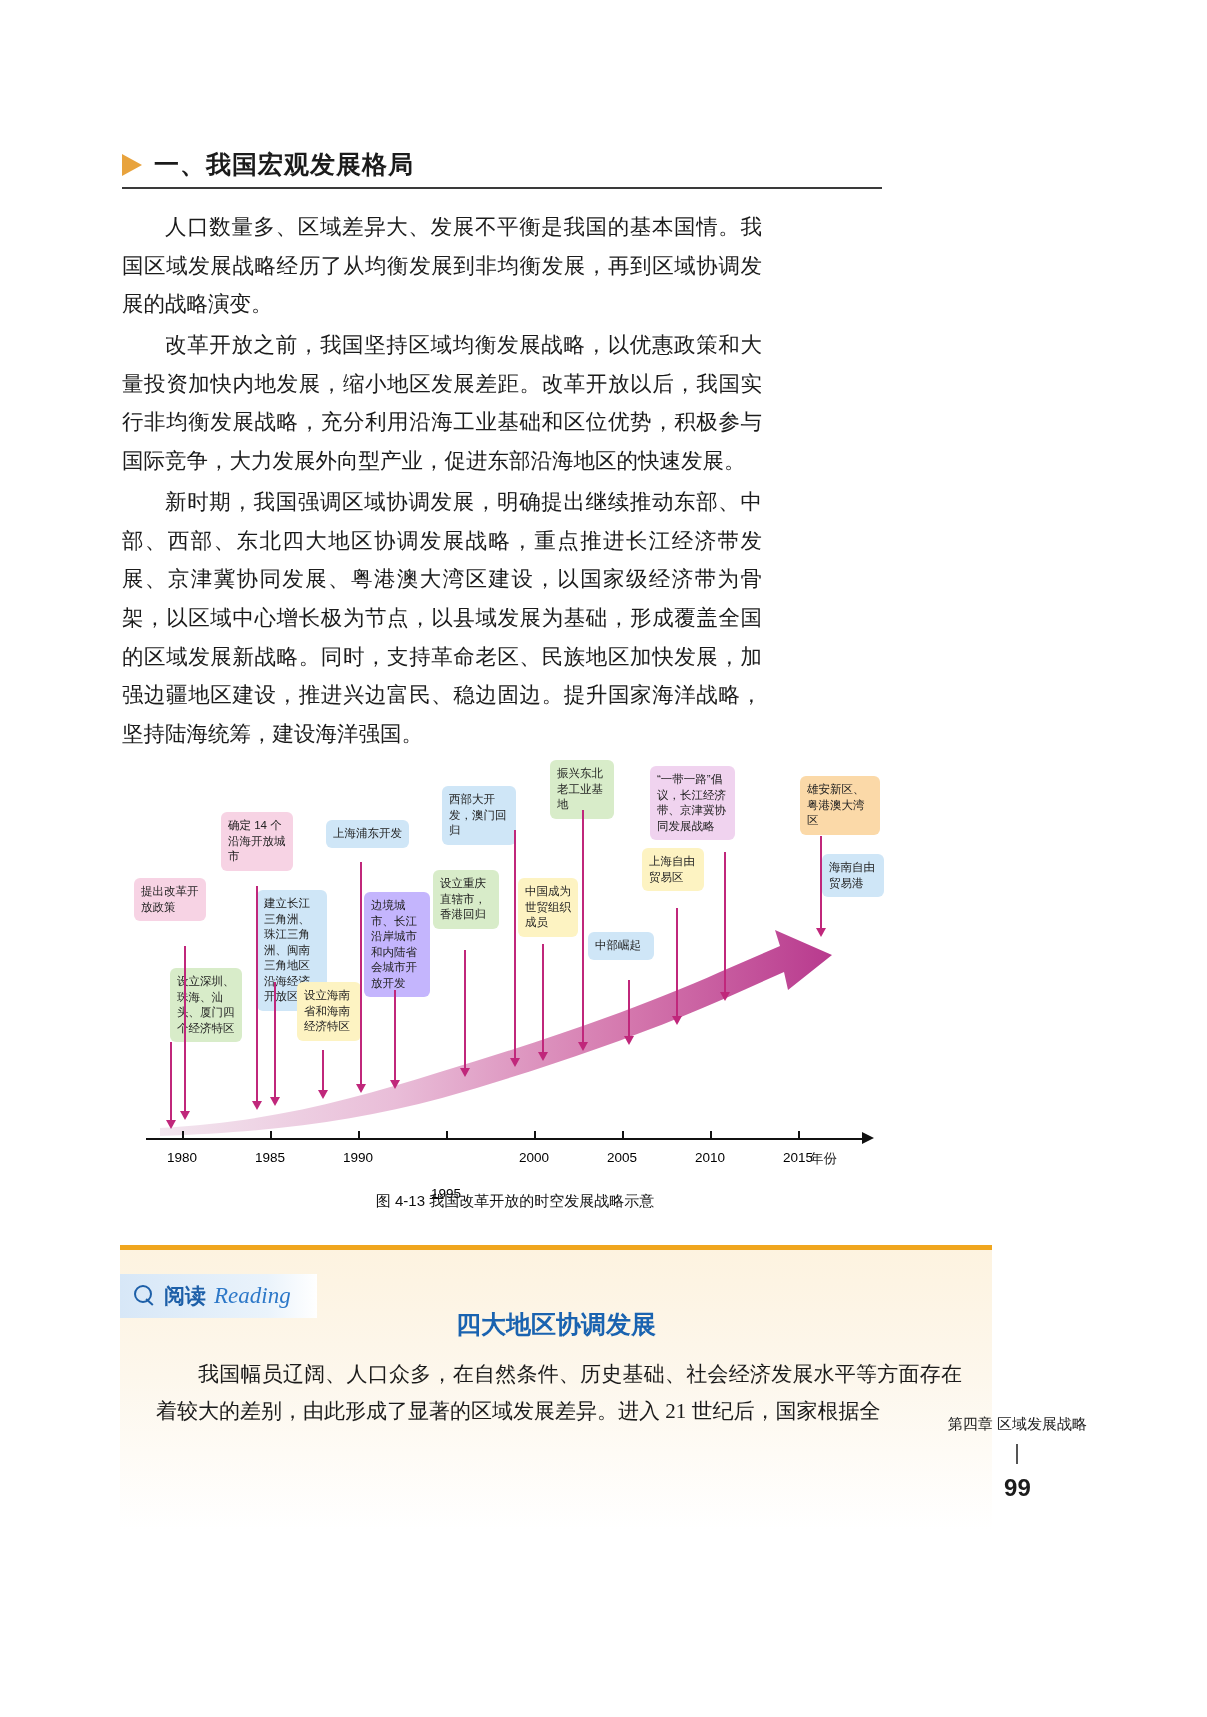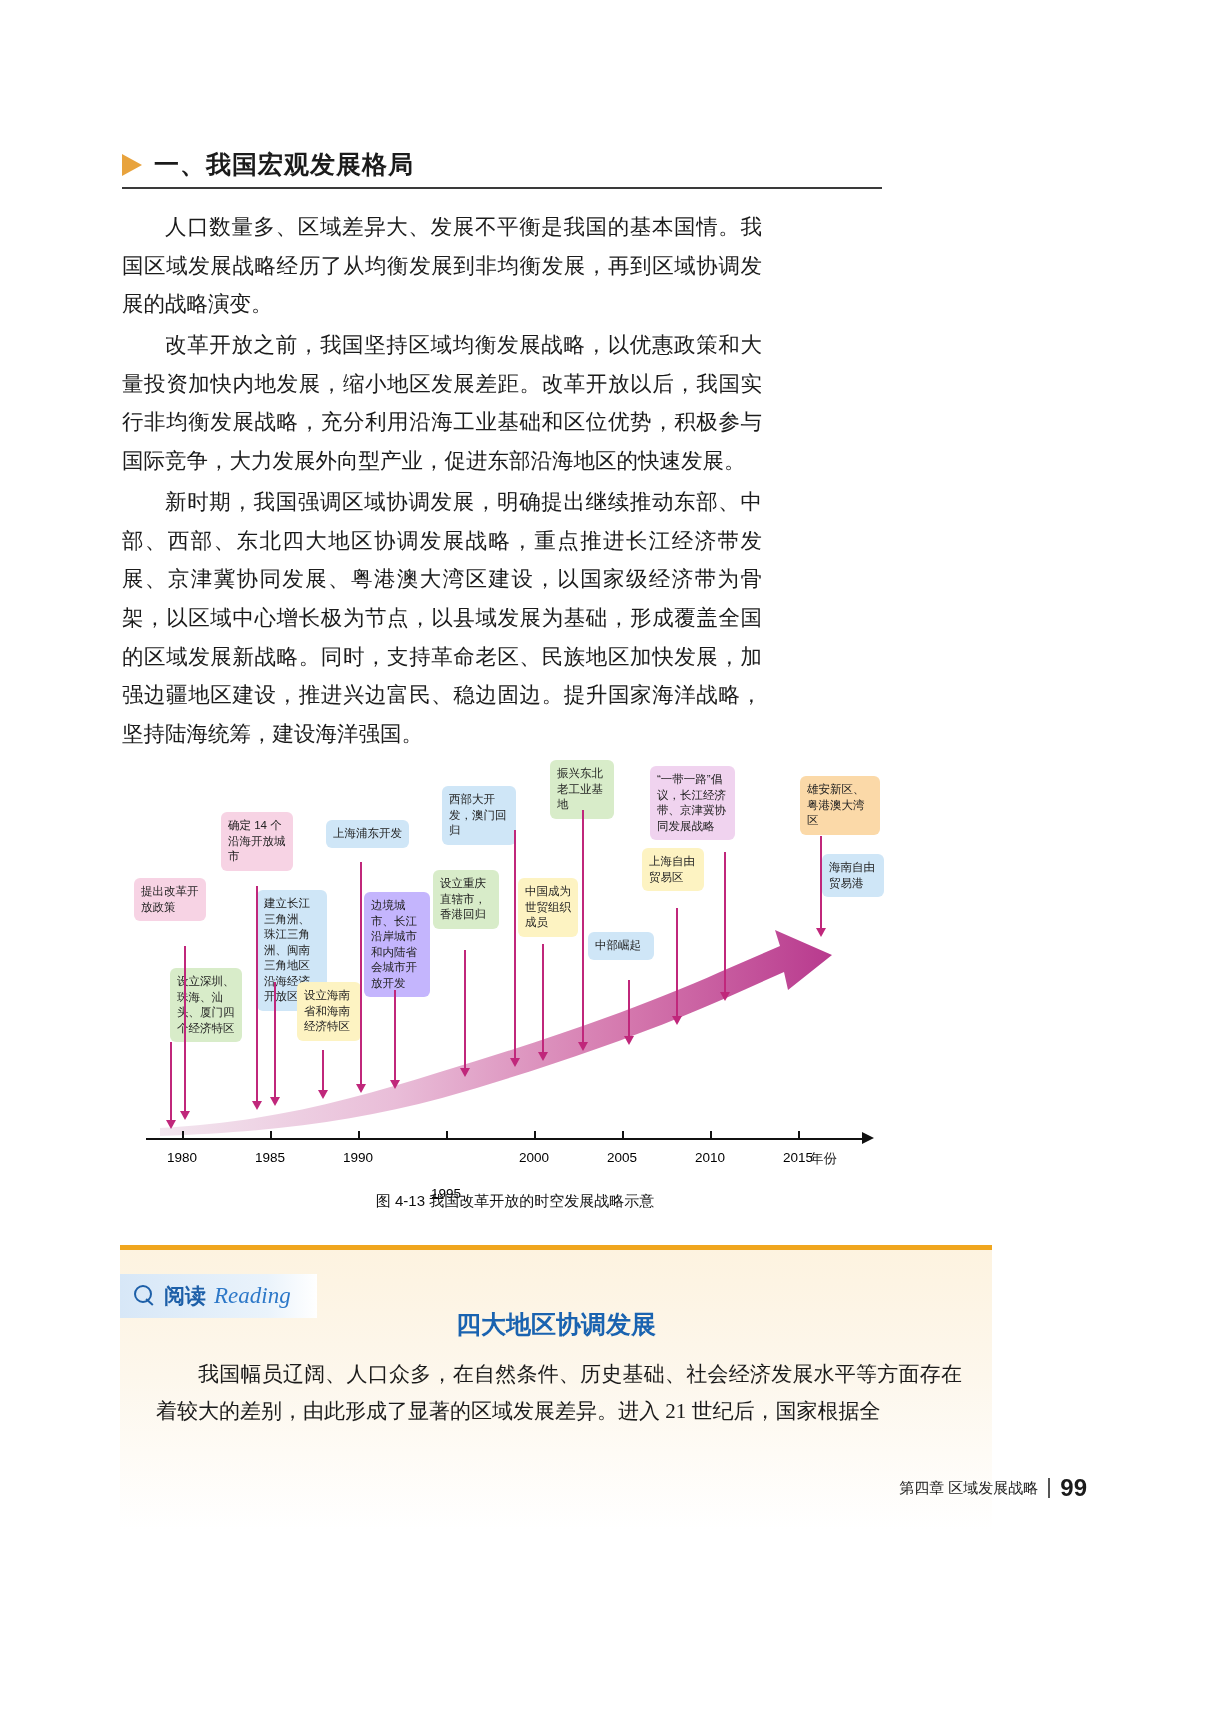--- a/index.html
+++ b/index.html
@@ -128,20 +128,21 @@
     margin:0 0 4px 0; font-size:21px; line-height:1.75;
     text-indent:2em; text-align:justify;
     font-family:"Liberation Serif", serif;
   }
 
   
   .footer {
     position:absolute; right:120px; bottom:118px;
     display:flex; align-items:center; gap:10px;
     font-family:"Liberation Sans", sans-serif;
+    flex-direction:column;
   }
   .footer .chap { font-size:15px; color:#222; }
   .footer .sep { width:2px; height:20px; background:#555; }
   .footer .pno { font-size:24px; font-weight:bold; }
 </style>
 </head>
 <body>
 
 <div class="page">
 

